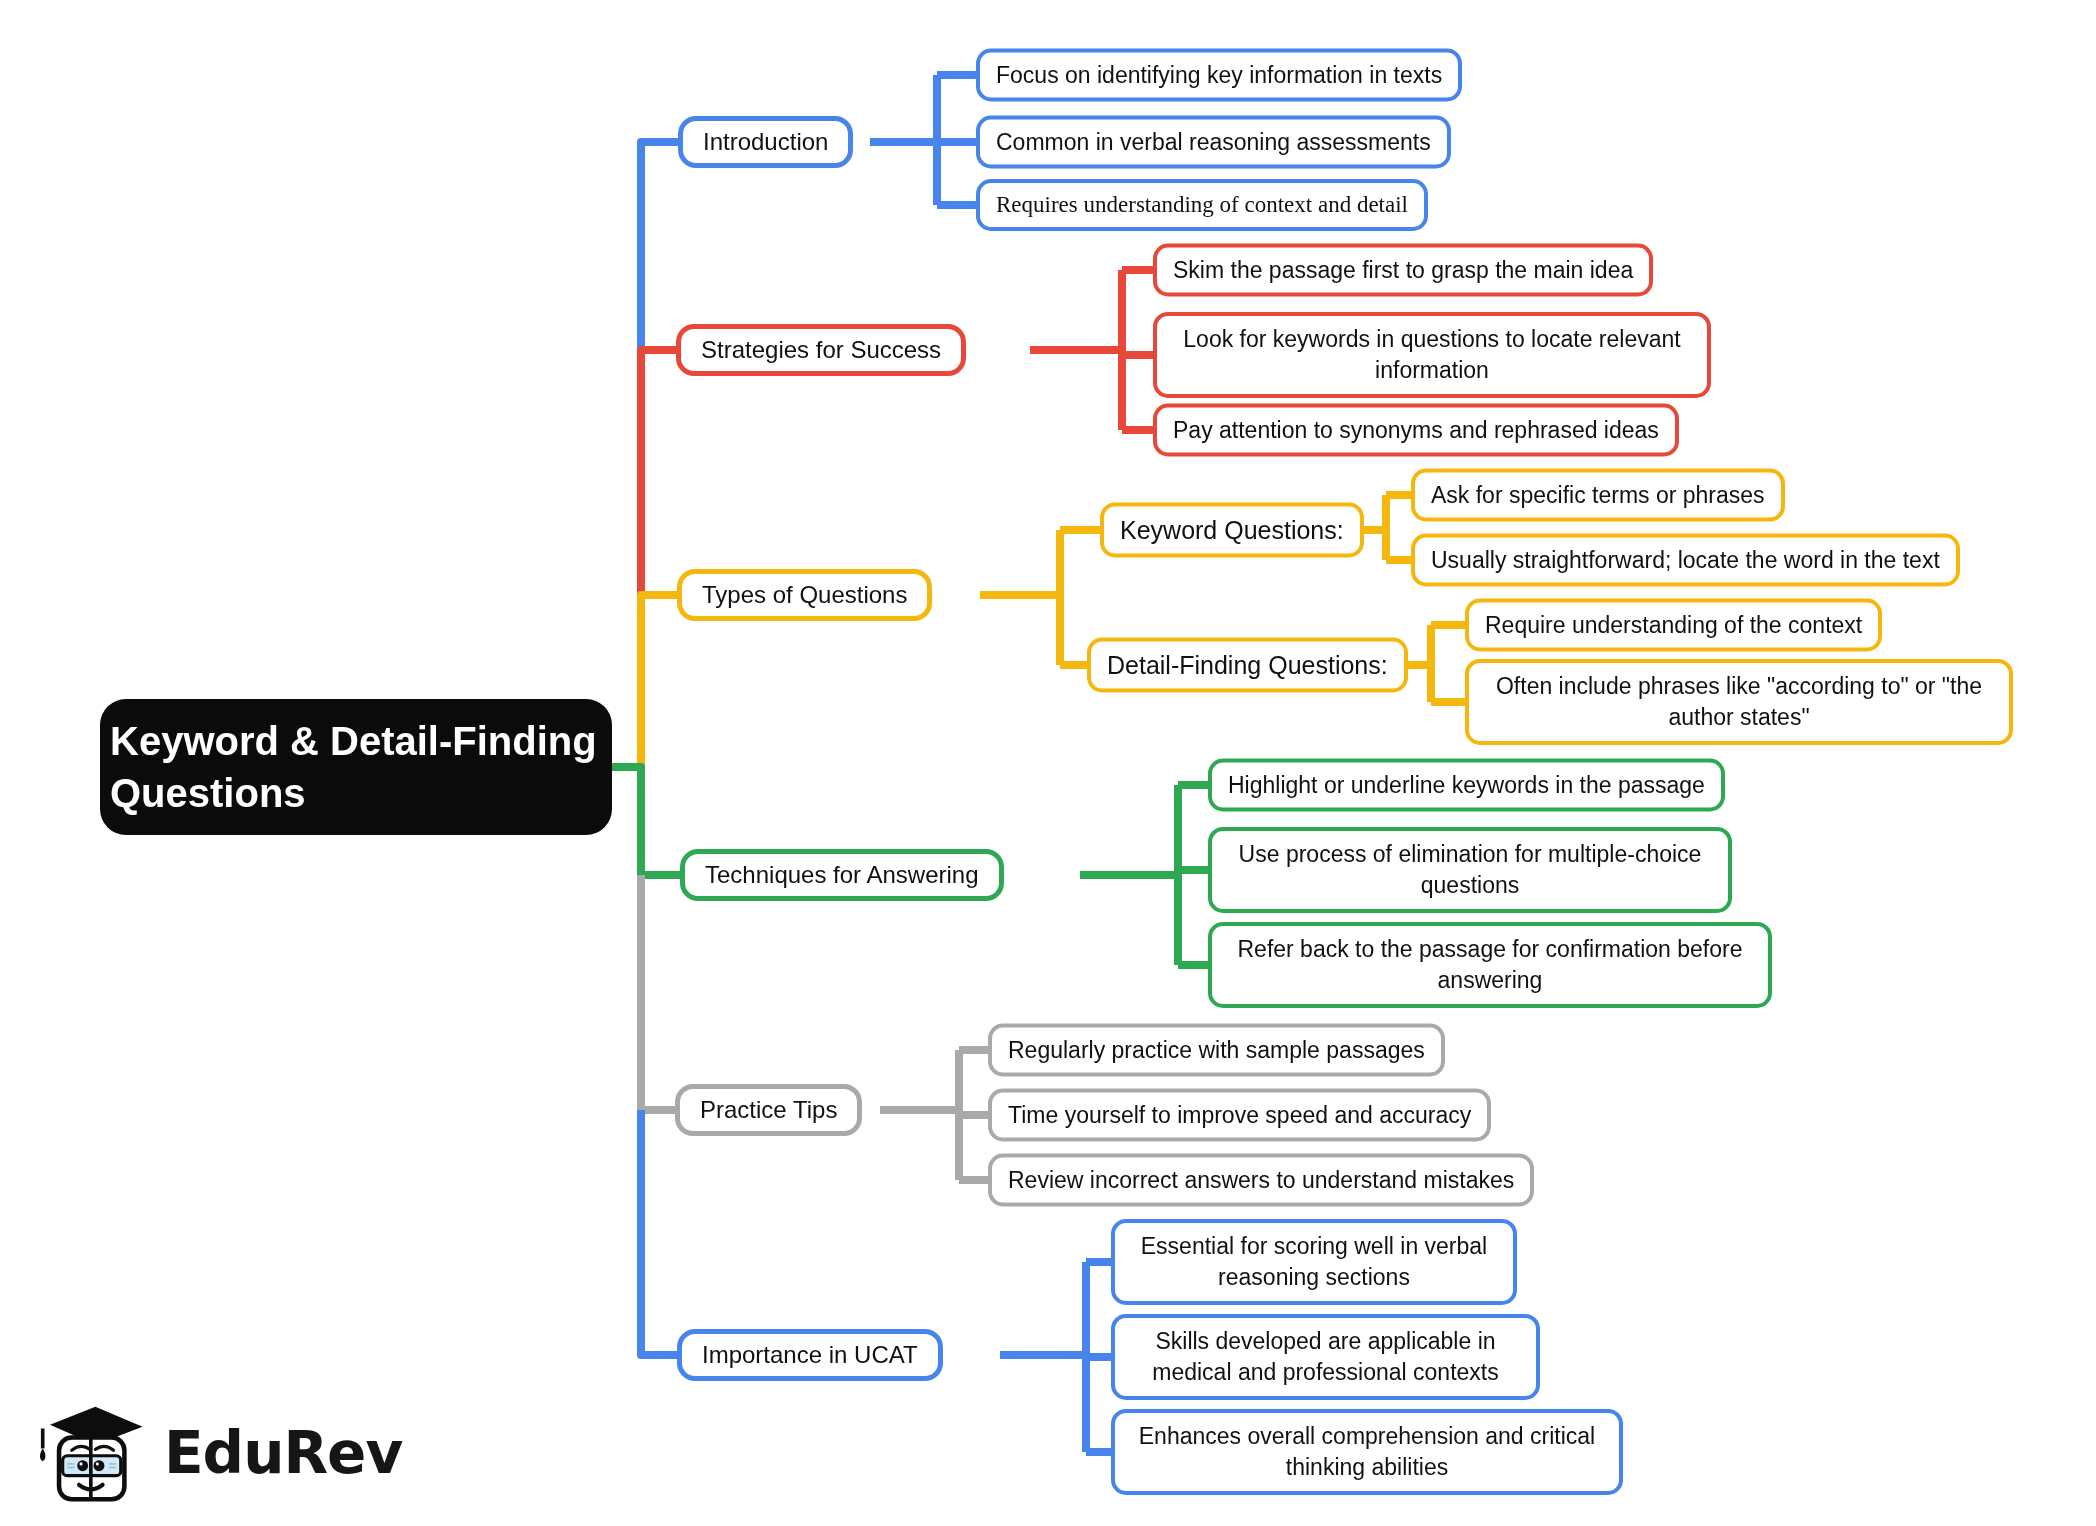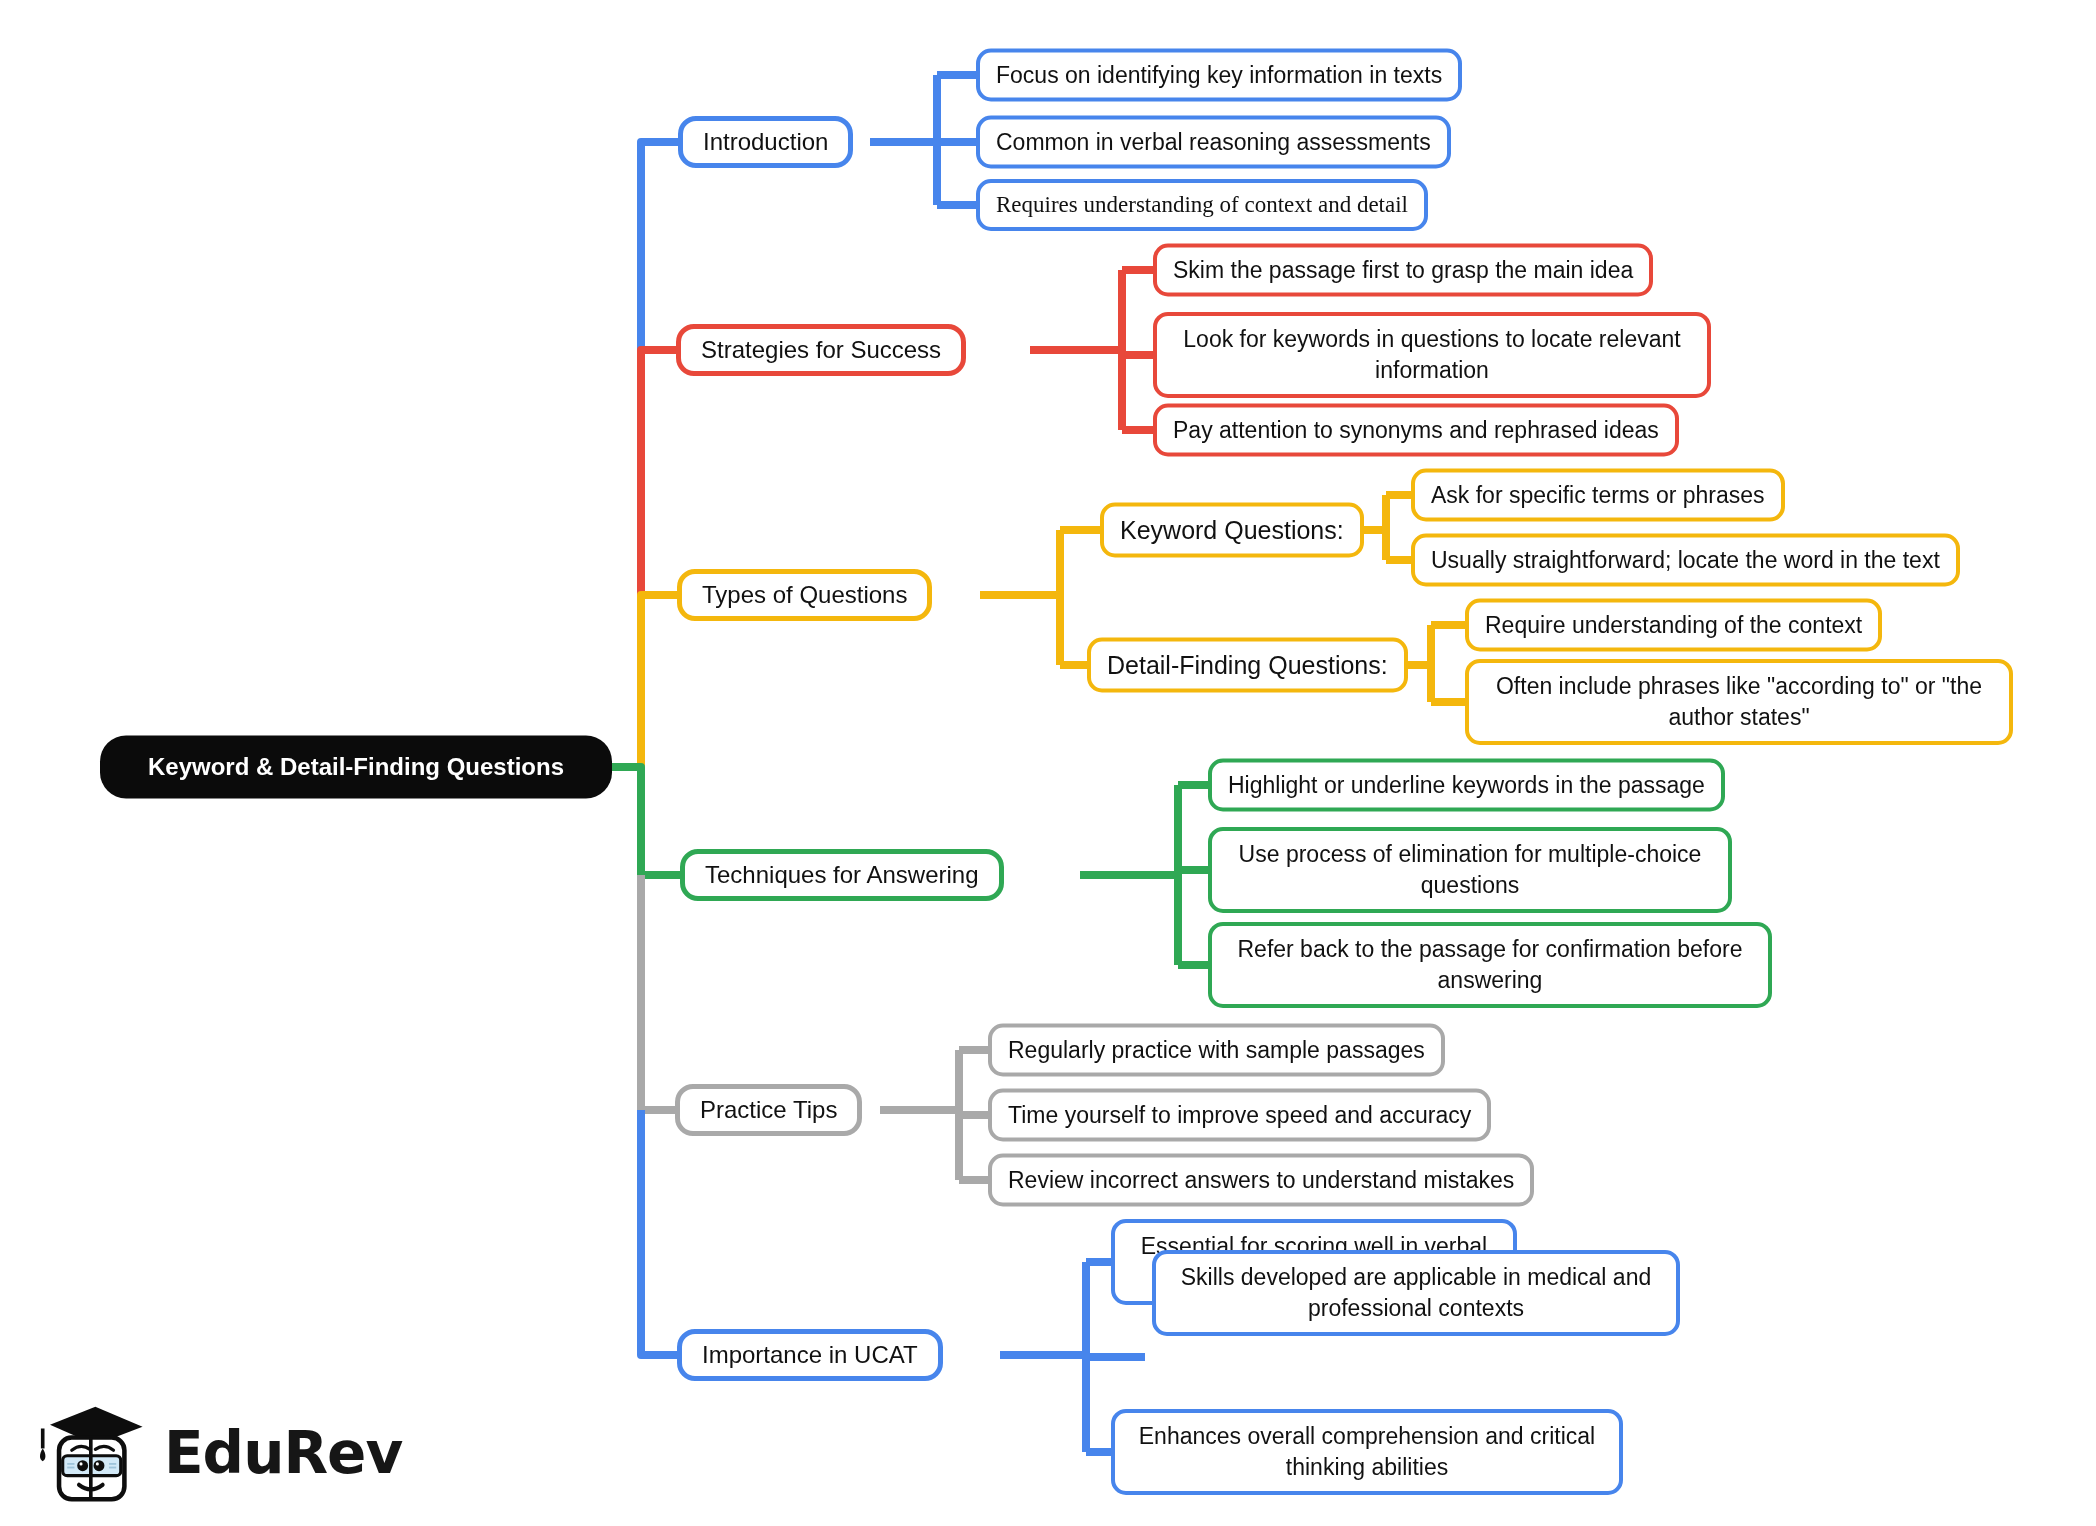--- a/index.html
+++ b/index.html
@@ -16,22 +16,22 @@
     position:absolute;z-index:2;
     transform:translateY(-50%);
     background:#ffffff;
     color:#111111;
     box-sizing:border-box;
     border-style:solid;
   }
   .central{
     background:#0b0b0b;color:#ffffff;
     border:none;border-radius:26px;
-    font-size:24px;font-weight:bold;line-height:1.3;
-    text-align:center;padding:16px 10px;
+    font-size:40px;font-weight:bold;line-height:1.3;
+    padding:16px 10px;
   }
   .branch{
     border-width:5px;border-radius:18px;
     font-size:24px;padding:7px 20px;
     white-space:nowrap;
   }
   .subbranch{
     border-width:4px;border-radius:15px;
     font-size:25px;padding:9px 16px;
     white-space:nowrap;
@@ -102,21 +102,21 @@
   <div class="node leaf wrap" style="left: 1208px; top: 870px; width: 524px; border-color: rgb(47, 168, 84);">Use process of elimination for multiple-choice questions</div>
   <div class="node leaf wrap" style="left: 1208px; top: 965px; width: 564px; border-color: rgb(47, 168, 84);">Refer back to the passage for confirmation before answering</div>
 
   <div class="node branch" style="left: 675px; top: 1110px; border-color: rgb(169, 169, 169);">Practice Tips</div>
   <div class="node leaf" style="left: 988px; top: 1050px; border-color: rgb(169, 169, 169);">Regularly practice with sample passages</div>
   <div class="node leaf" style="left: 988px; top: 1115px; border-color: rgb(169, 169, 169);">Time yourself to improve speed and accuracy</div>
   <div class="node leaf" style="left: 988px; top: 1180px; border-color: rgb(169, 169, 169);">Review incorrect answers to understand mistakes</div>
 
   <div class="node branch" style="left: 677px; top: 1355px; border-color: rgb(71, 133, 236);">Importance in UCAT</div>
   <div class="node leaf wrap" style="left: 1111px; top: 1262px; width: 406px; border-color: rgb(71, 133, 236);">Essential for scoring well in verbal reasoning sections</div>
-  <div class="node leaf wrap" style="left: 1111px; top: 1293px; width: 528px; border-color: rgb(71, 133, 236); margin-left: 41px;">Skills developed are applicable in medical and professional contexts</div>
+  <div class="node leaf wrap" style="left: 1111px; top: 1357px; width: 429px; border-color: rgb(71, 133, 236);">Skills developed are applicable in medical and professional contexts</div>
   <div class="node leaf wrap" style="left: 1111px; top: 1452px; width: 512px; border-color: rgb(71, 133, 236);">Enhances overall comprehension and critical thinking abilities</div>
 
   <div class="logo">
     <svg width="118" height="122" viewBox="0 0 130 126">
       <line x1="14" y1="36" x2="14" y2="58" stroke="#0d0d0d" stroke-width="4"></line>
       <path d="M14,58 C10,64 10,70 14,72 C18,70 18,64 14,58 Z" fill="#0d0d0d"></path>
       <polygon points="22,32 72,12 124,34 72,54" fill="#0d0d0d"></polygon>
       <rect x="32" y="46" width="72" height="68" rx="14" fill="#ffffff" stroke="#0d0d0d" stroke-width="5"></rect>
       <path d="M46,60 Q56,52 66,59" fill="none" stroke="#0d0d0d" stroke-width="3.5" stroke-linecap="round"></path>
       <path d="M72,59 Q82,52 92,60" fill="none" stroke="#0d0d0d" stroke-width="3.5" stroke-linecap="round"></path>

